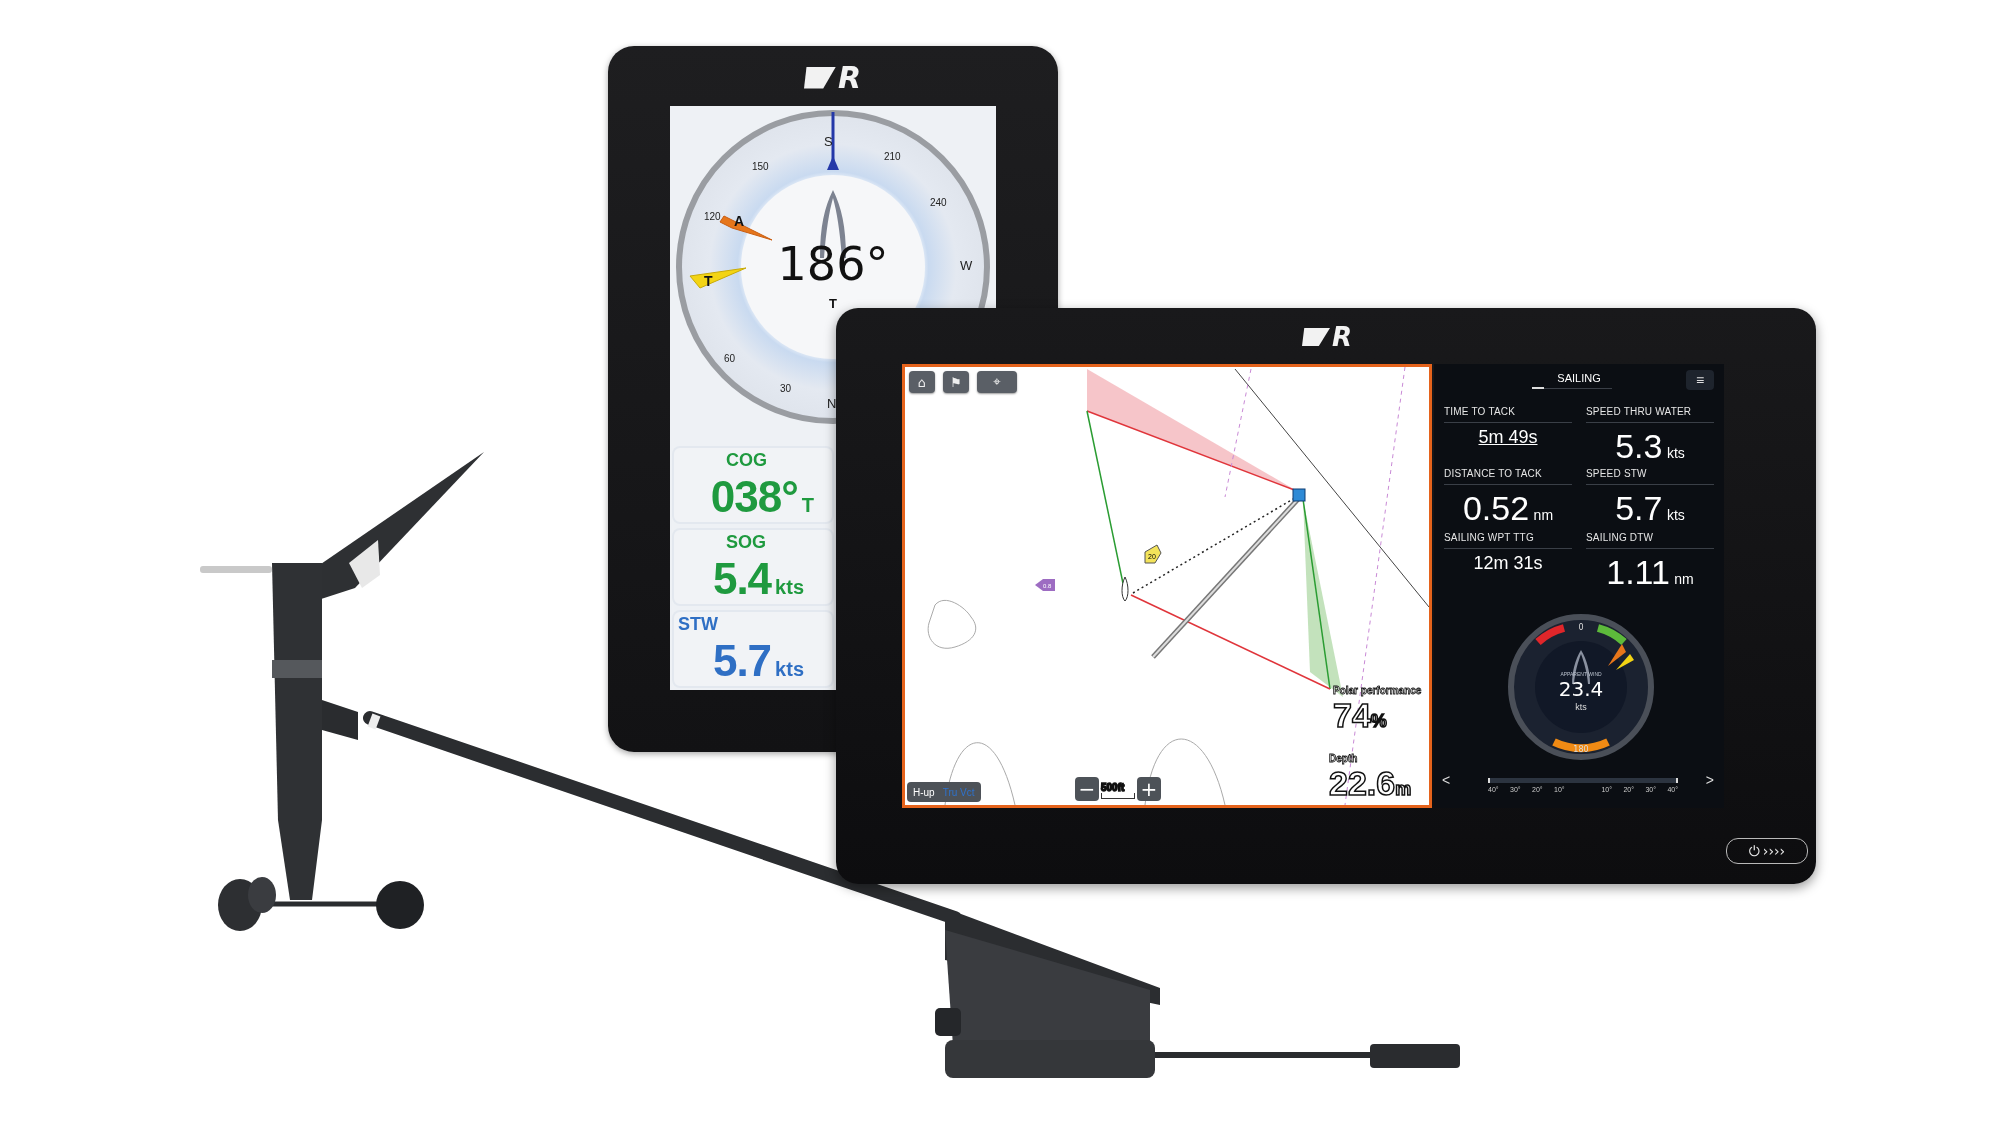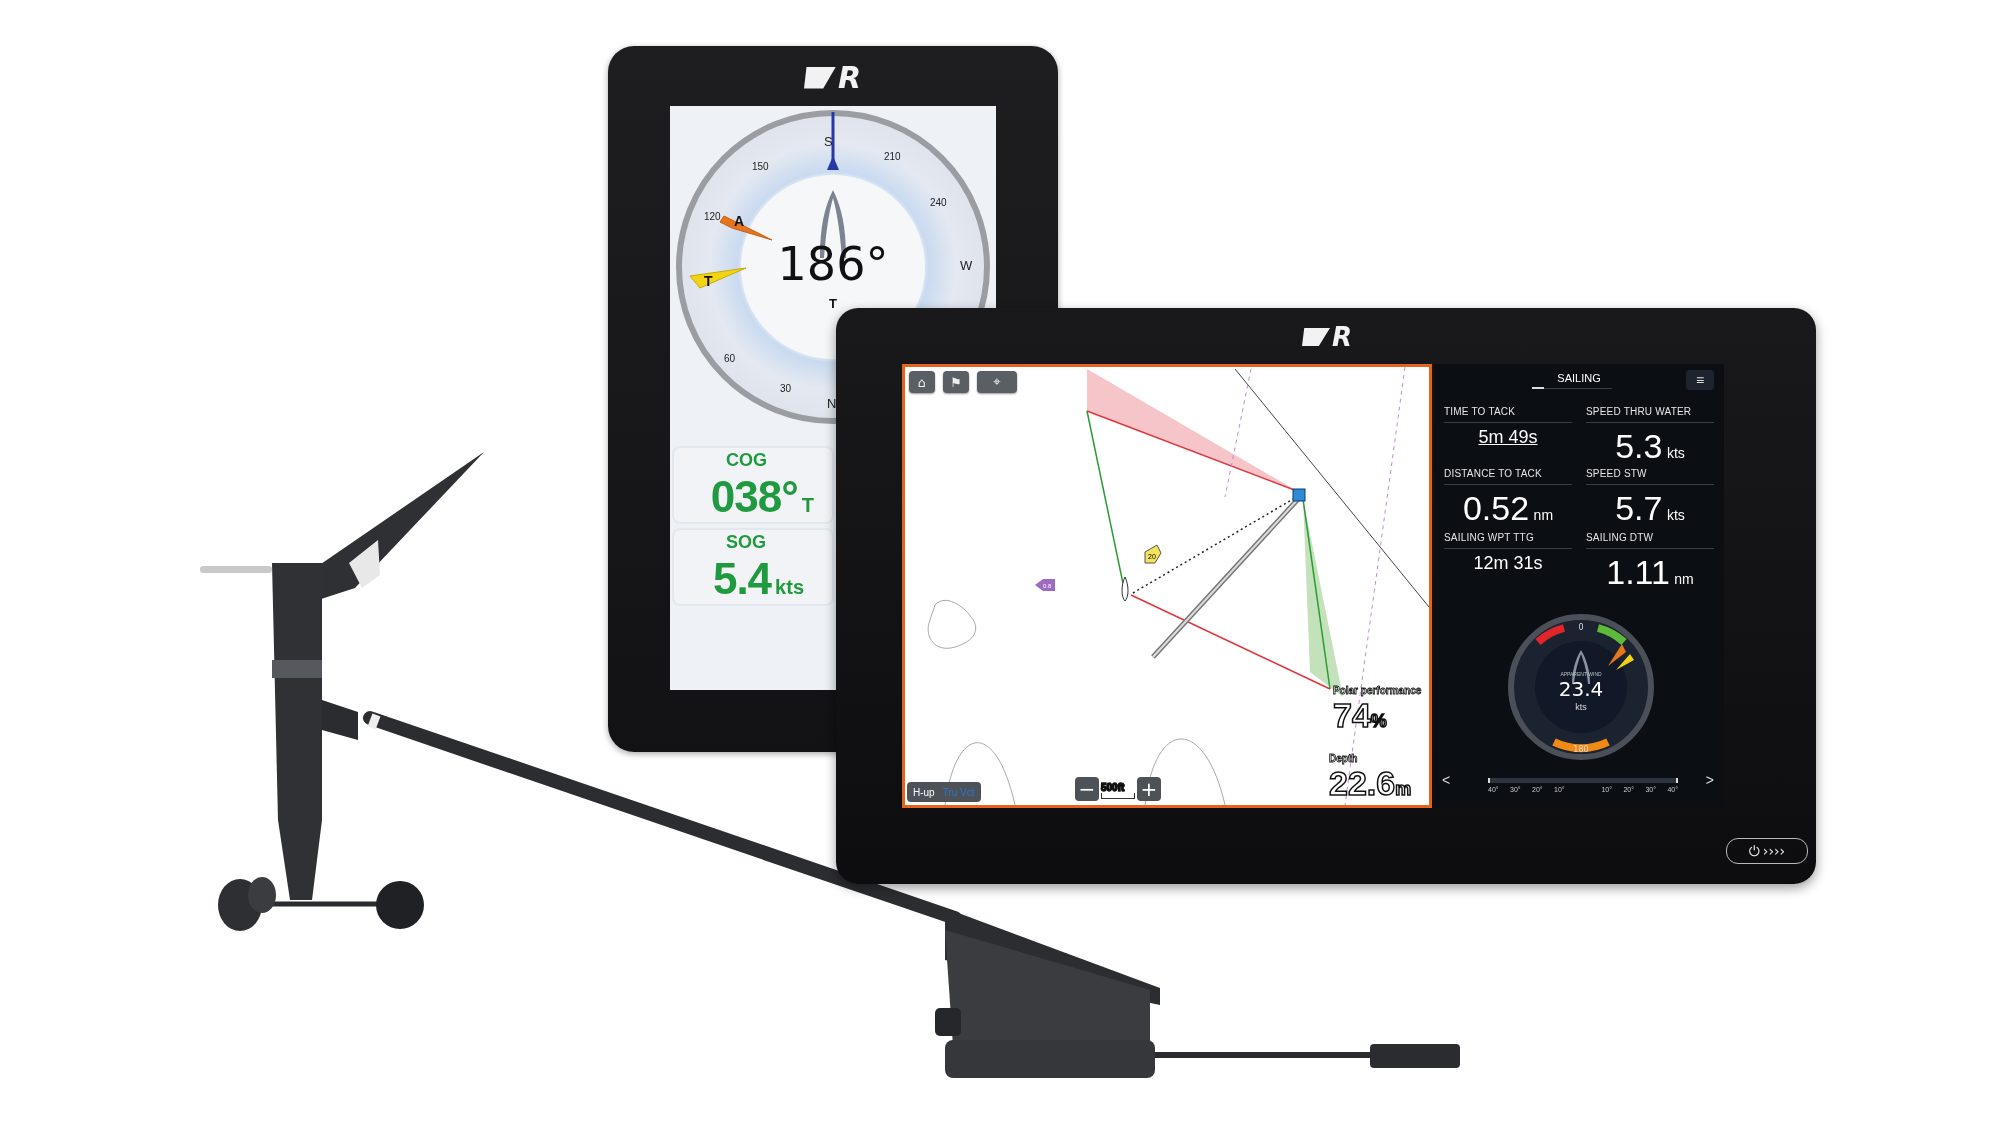--- a/index.html
+++ b/index.html
@@ -103,20 +103,24 @@
 
     <div class="abs tiles">
       <div class="tile" style="left:2px;top:0;width:162px;height:78px;">
         <span class="tile-label green">COG</span>
         <span class="tile-value green" style="right:20px;"><span class="big">038°</span><span class="unit">T</span></span>
       </div>
       <div class="tile" style="left:2px;top:82px;width:162px;height:78px;">
         <span class="tile-label green">SOG</span>
         <span class="tile-value green"><span class="big">5.4</span><span class="unit">kts</span></span>
       </div>
+      <div class="tile" style="left:2px;top:164px;width:162px;height:78px;">
+        <span class="tile-label blue">STW</span>
+        <span class="tile-value blue"><span class="big">5.7</span><span class="unit">kts</span></span>
+      </div>
       <div class="tile" style="left:168px;top:0;width:162px;height:78px;">
           <span class="tile-label orange">BT</span>
         </div>
       <div class="tile" style="left:168px;top:82px;width:162px;height:78px;">
           <span class="tile-label orange">DT</span>
         </div>
       <div class="tile" style="left:168px;top:164px;width:162px;height:78px;">
           <span class="tile-label orange">W</span>
         </div>
     </div>

